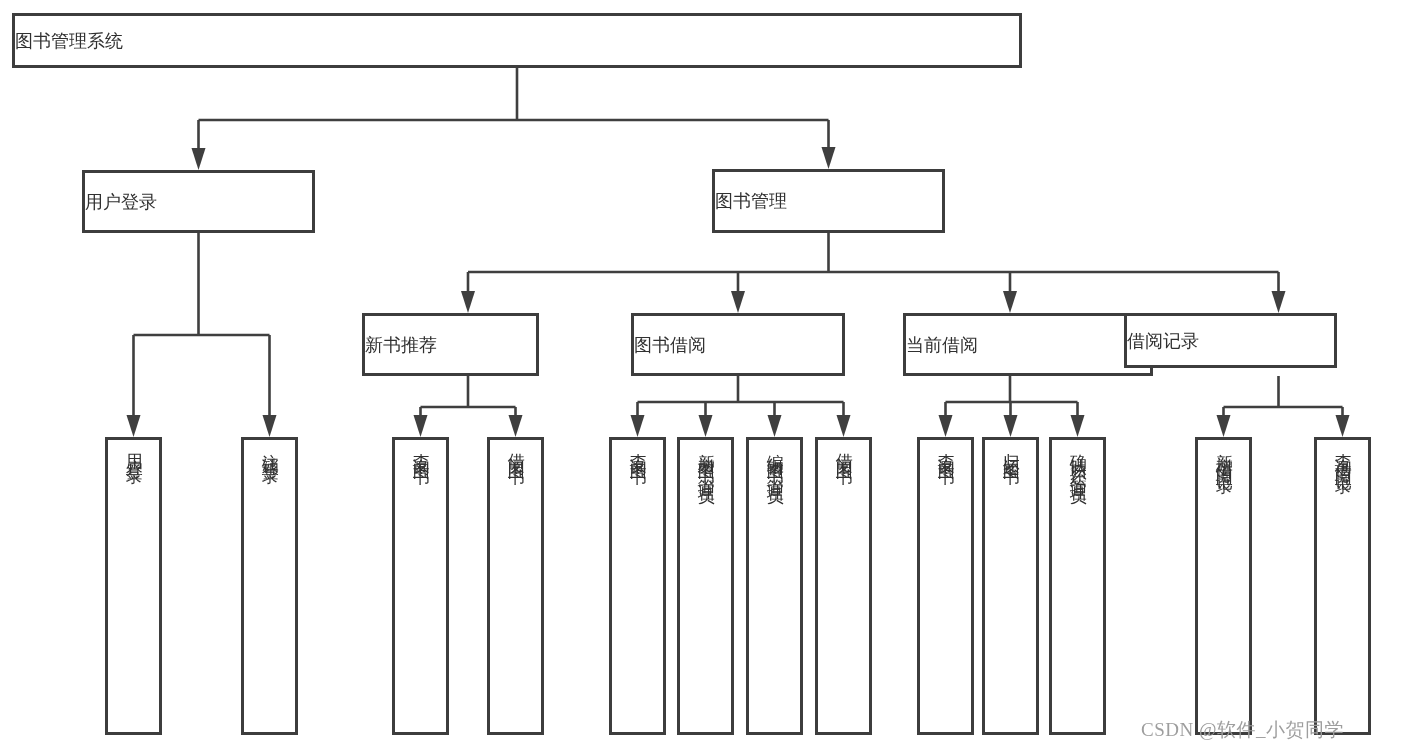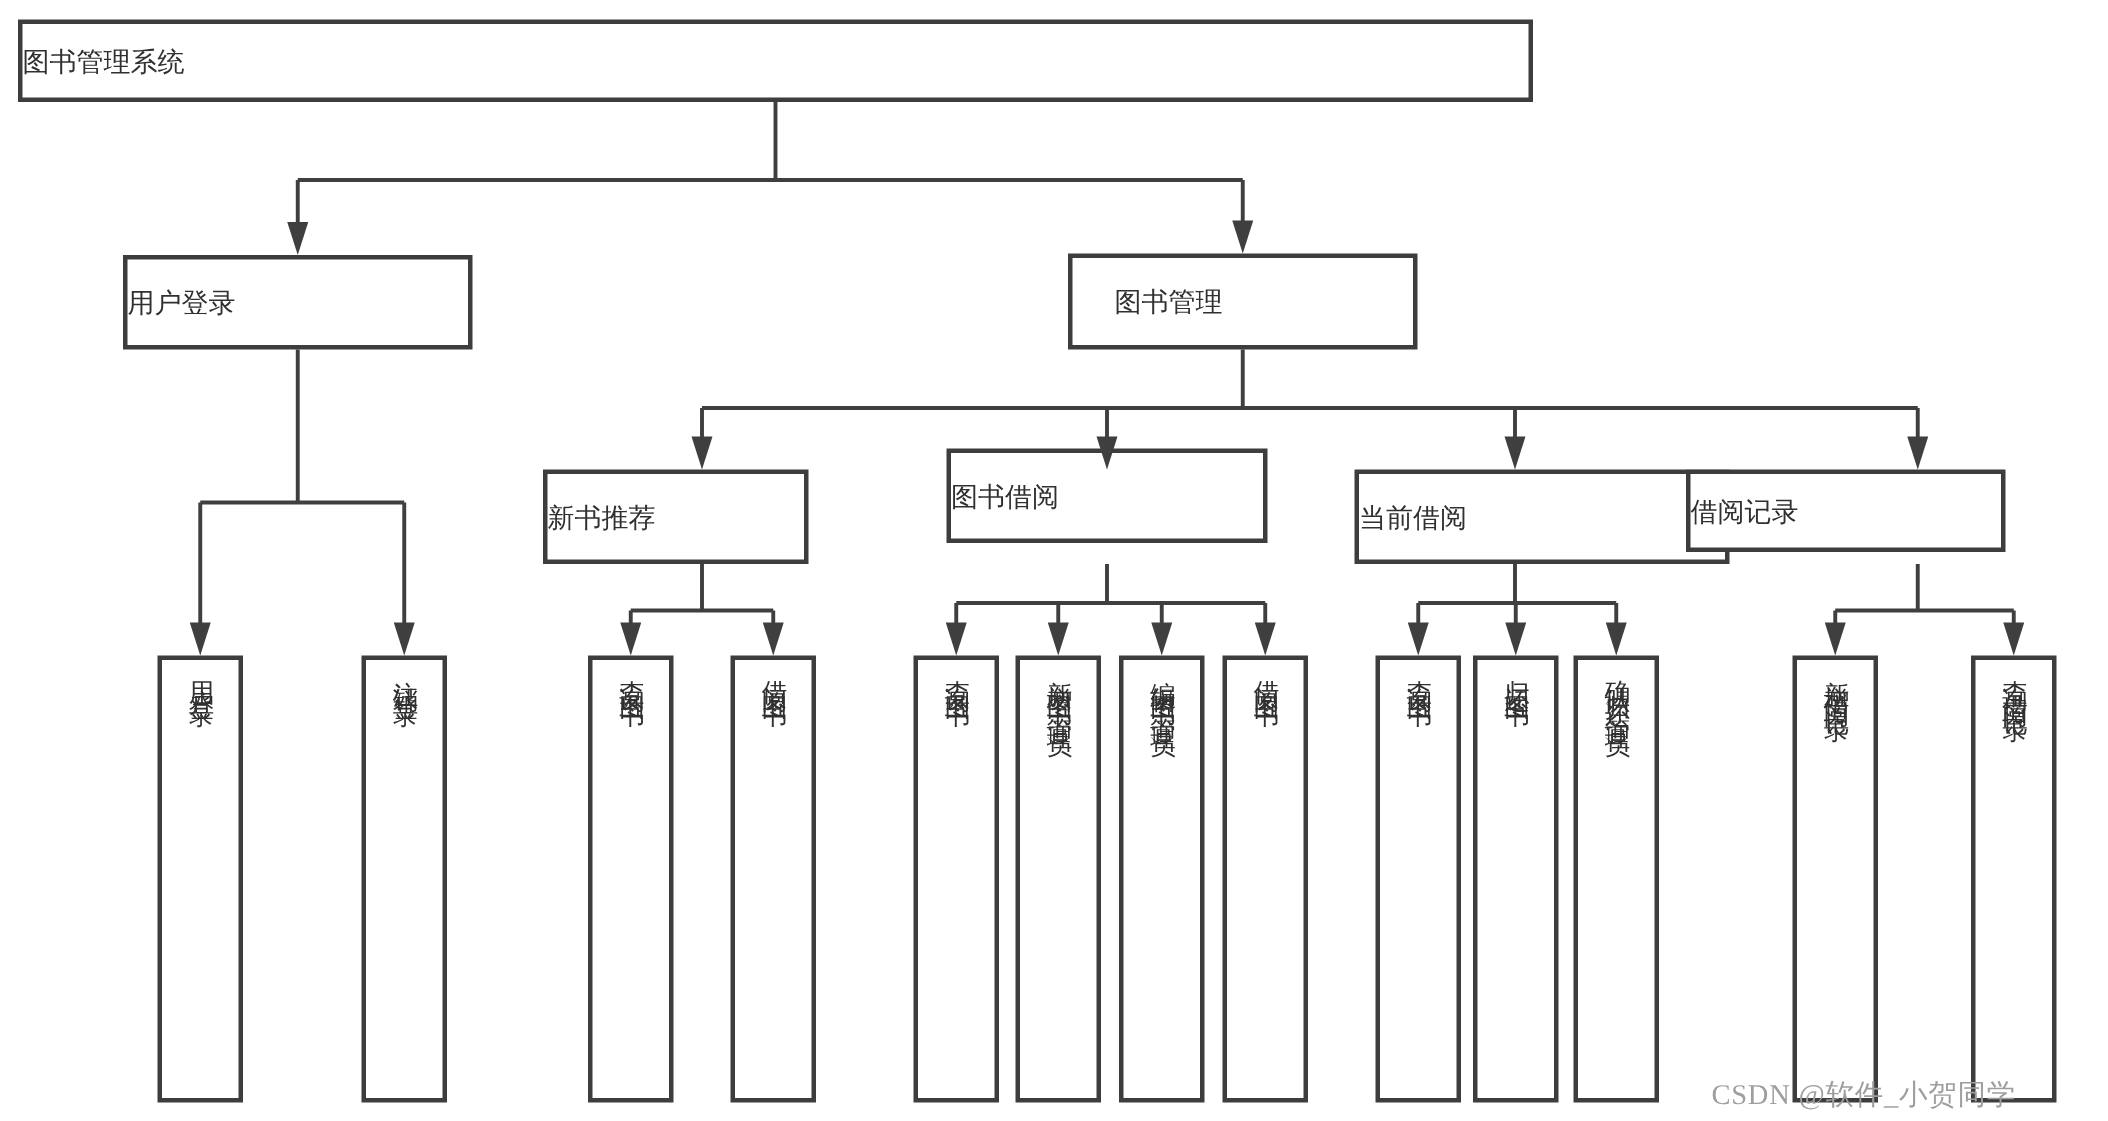--- a/index.html
+++ b/index.html
@@ -59,28 +59,28 @@
 
 <div class="stage">
 
   <div class="node" style="left:12px; top:13px; width:1010px; height:55px;">
     <span>图书管理系统</span>
   </div>
 
   <div class="node" style="left:82px; top:170px; width:233px; height:63px;">
     <span>用户登录</span>
   </div>
-  <div class="node" style="left:712px; top:169px; width:233px; height:64px;padding-left:28px;">
+  <div class="node" style="left:712px; top:169px; width:233px; height:64px;">
     <span>图书管理</span>
   </div>
 
   <div class="node" style="left:362px; top:313px; width:177px; height:63px;">
     <span>新书推荐</span>
   </div>
-  <div class="node" style="left:631px; top:299px; width:214px; height:63px;">
+  <div class="node" style="left:631px; top:313px; width:214px; height:63px;">
     <span>图书借阅</span>
   </div>
   <div class="node" style="left:903px; top:313px; width:250px; height:63px;">
     <span>当前借阅</span>
   </div>
   <div class="node" style="left:1124px; top:313px; width:213px; height:55px;">
     <span>借阅记录</span>
   </div>
 
   <div class="node leaf" style="left:105px; top:437px; width:57px; height:298px;">

